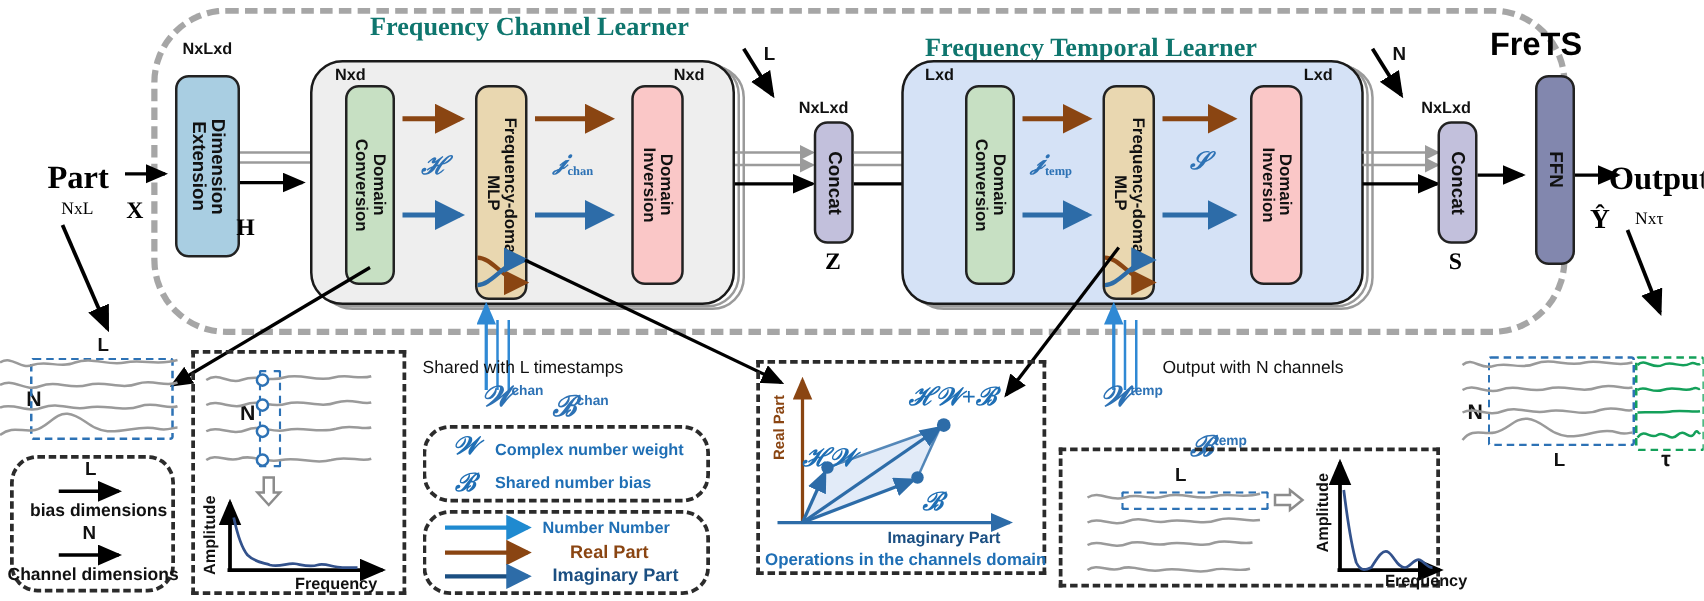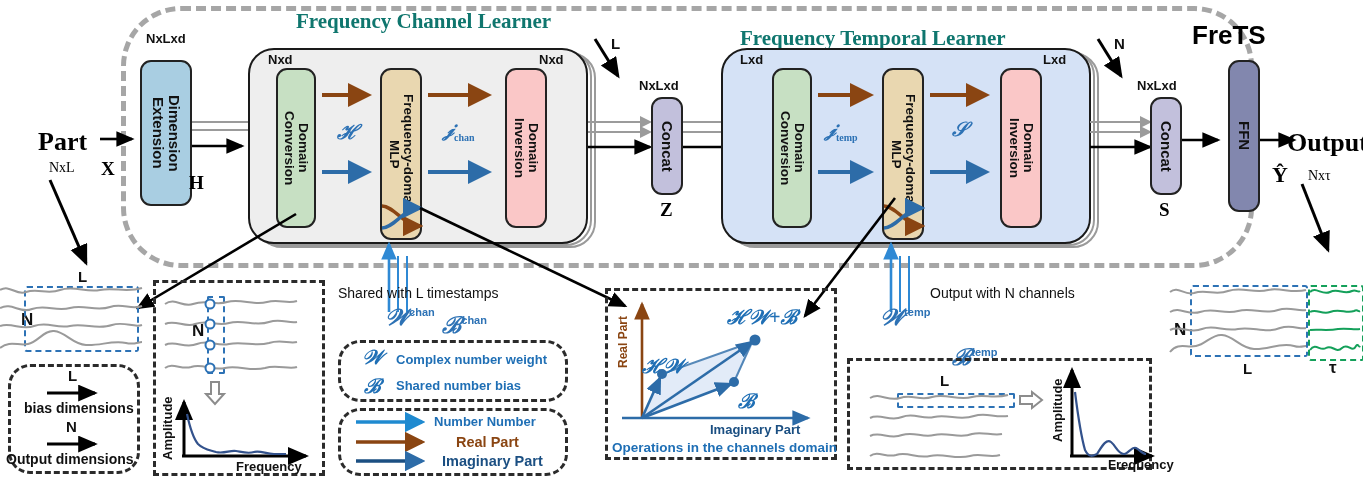--- a/index.html
+++ b/index.html
@@ -285,21 +285,21 @@
 <div class="abs dash-round" style="left:8px;top:364px;width:132px;height:110px;"></div>
 <div class="abs dim" style="left:68px;top:367px;font-size:15px;">L</div>
 <svg class="abs" style="left:47px;top:386px;" width="60" height="14">
   <line x1="0" y1="7" x2="48" y2="7" stroke="#000" stroke-width="2.8" marker-end="url(#ar-blk)"></line>
 </svg>
 <div class="abs legend-txt" style="left:24px;top:400px;">bias dimensions</div>
 <div class="abs dim" style="left:66px;top:418px;font-size:15px;">N</div>
 <svg class="abs" style="left:47px;top:437px;" width="60" height="14">
   <line x1="0" y1="7" x2="48" y2="7" stroke="#000" stroke-width="2.8" marker-end="url(#ar-blk)"></line>
 </svg>
-<div class="abs legend-txt" style="left:6px;top:451px;">Output dimensions</div>
+<div class="abs legend-txt" style="left:6px;top:451px;">Channel dimensions</div>
 
 <div class="abs dash-box" style="left:153px;top:280px;width:172px;height:196px;"></div>
 <div class="abs dim" style="left:192px;top:321px;font-size:17px;">N</div>
 <div class="abs dash-blue" style="left:207px;top:296px;width:18px;height:78px;border-radius:2px;"></div>
 <svg class="abs" style="left:163px;top:292px;" width="142" height="90">
   <path d="M2,12 C12,5 20,16 30,12 C44,7 52,14 64,10 C78,6 90,14 104,10 C116,7 124,12 134,9" stroke="#9a9a9a" stroke-width="2" fill="none"></path>
   <path d="M2,32 C12,27 22,36 32,32 C46,27 54,35 66,31 C80,27 92,35 106,30 C118,26 126,32 134,30" stroke="#9a9a9a" stroke-width="2" fill="none"></path>
   <path d="M2,53 C12,48 22,57 34,52 C46,47 54,55 66,52 C80,49 92,55 106,51 C118,47 126,52 134,50" stroke="#9a9a9a" stroke-width="2" fill="none"></path>
   <path d="M2,76 C10,70 18,78 28,75 C40,71 48,79 62,76 C76,73 88,80 102,76 C114,72 126,78 134,75" stroke="#9a9a9a" stroke-width="2" fill="none"></path>
   <circle cx="47" cy="12" r="4.5" fill="#fff" stroke="#2d72b5" stroke-width="2"></circle>

